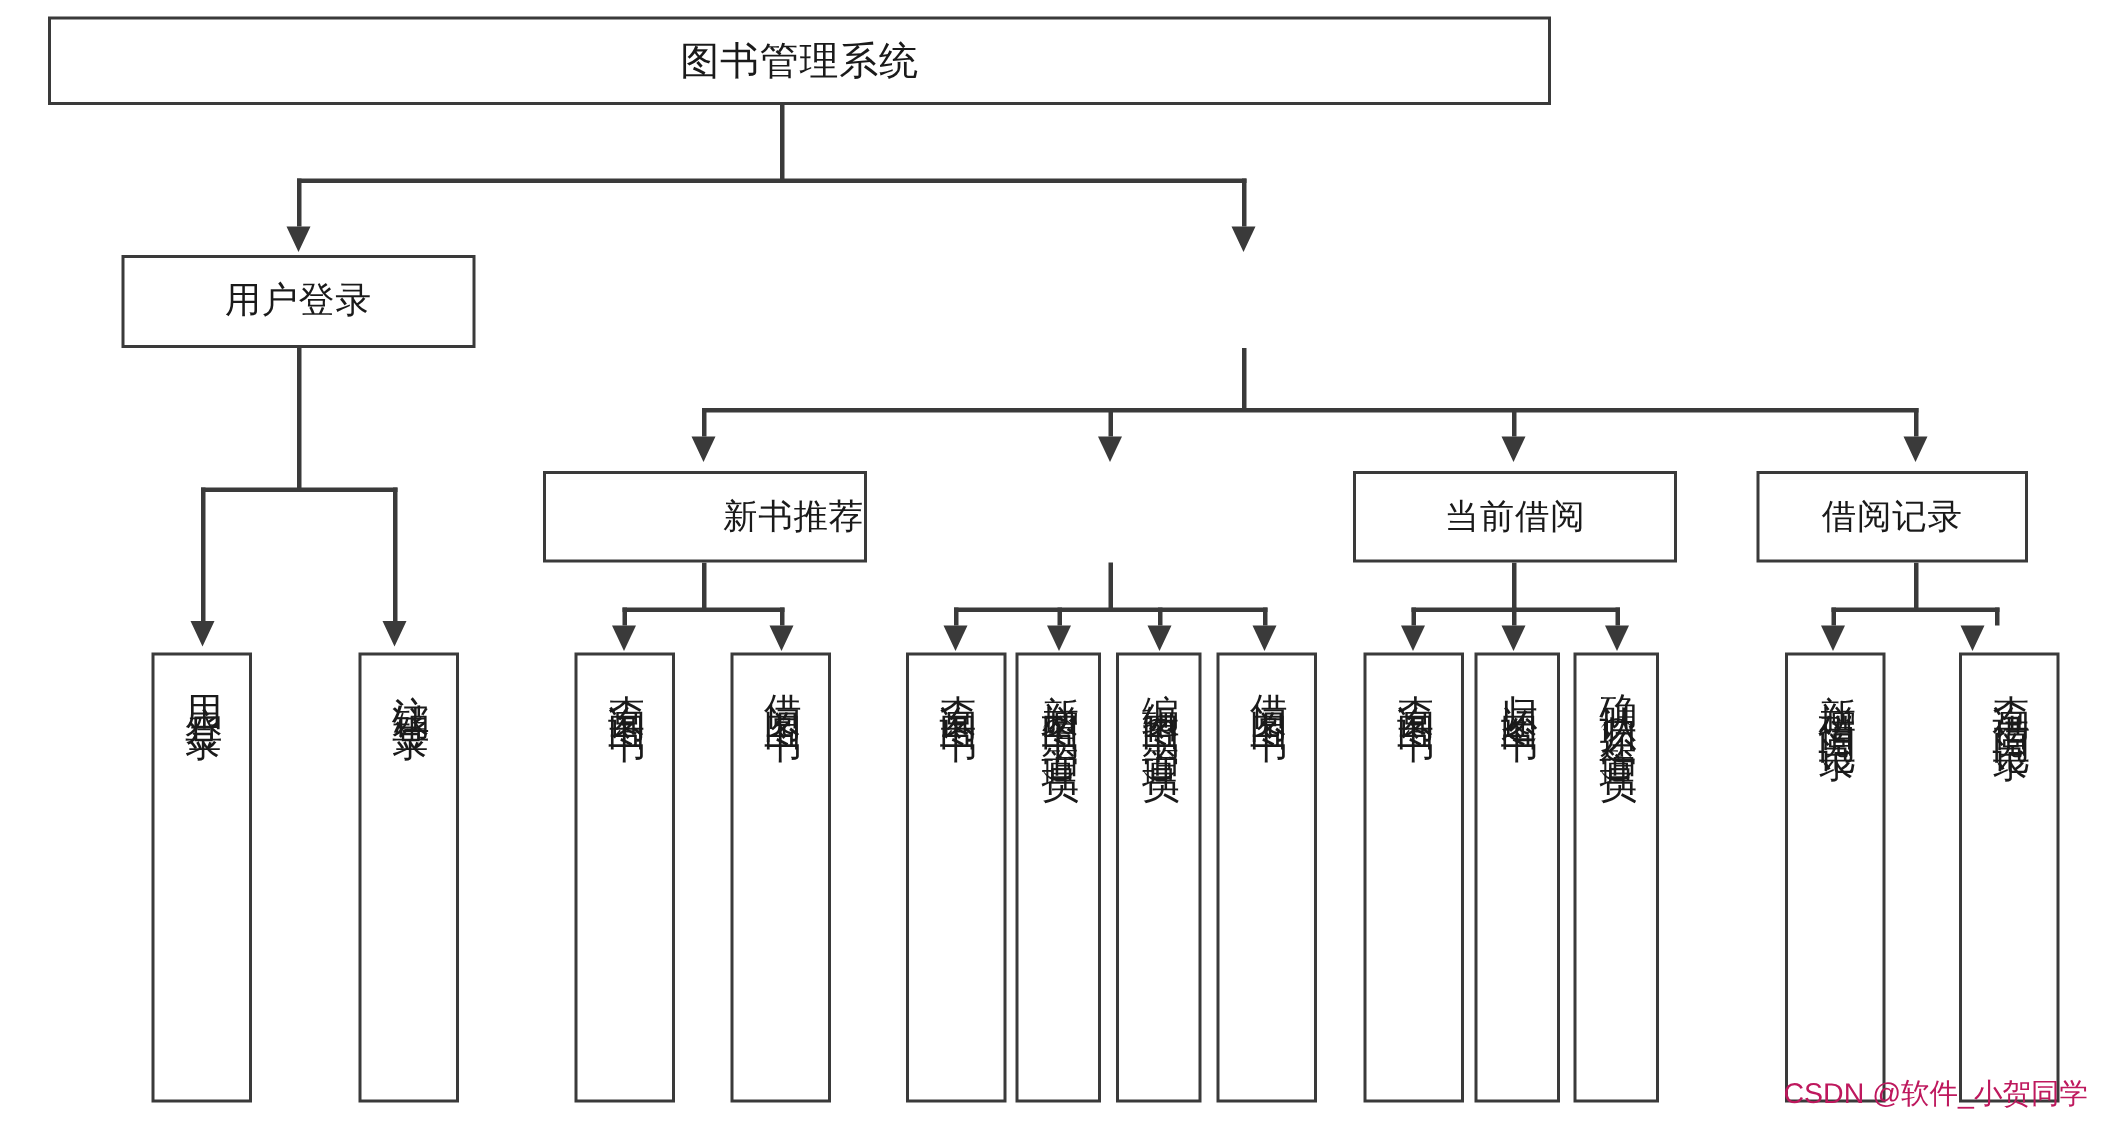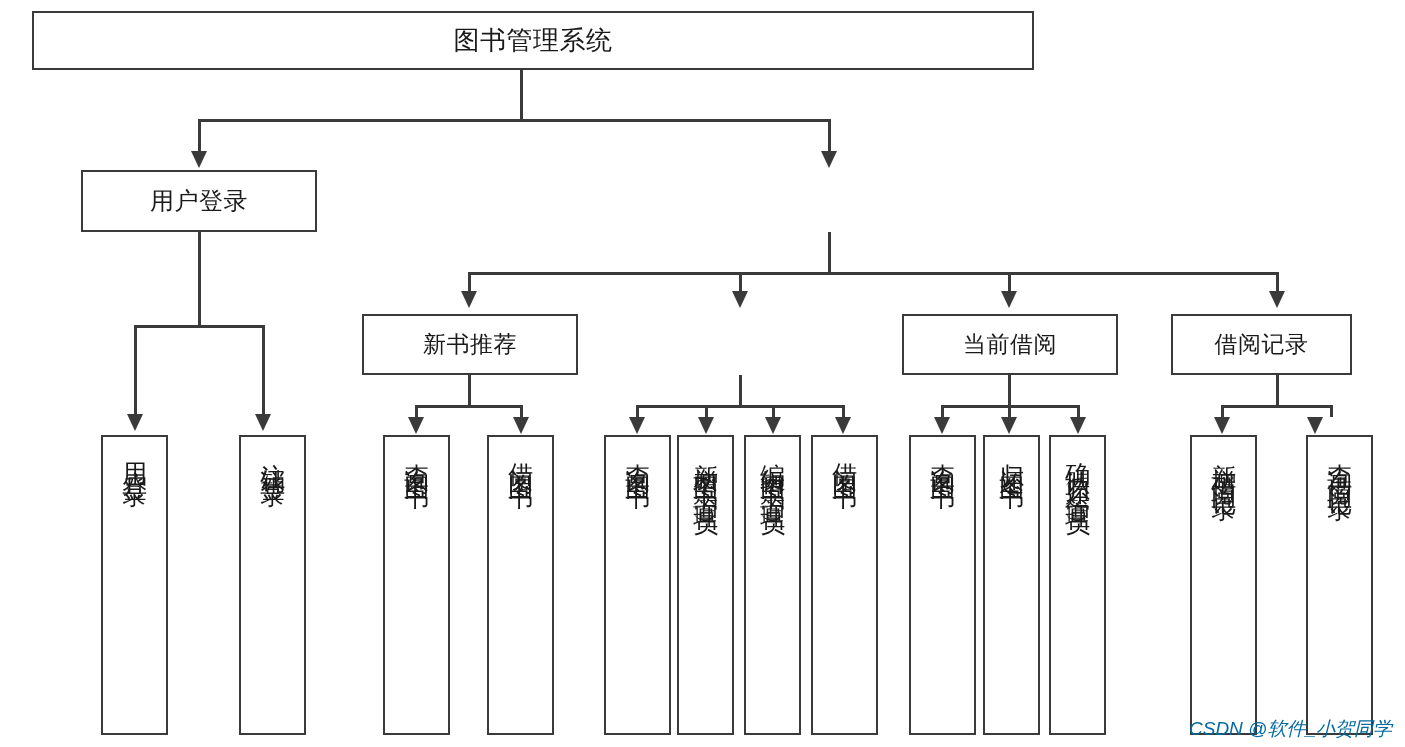--- a/index.html
+++ b/index.html
@@ -56,26 +56,25 @@
     width:0;height:0;
     border-left:8px solid transparent;
     border-right:8px solid transparent;
     border-top:17px solid #3a3a3a;
     z-index:2;
   }
 
   
   #watermark{
     position:absolute;
-    color:#0369a1;
+    color:#be185d;
     font-size:19px;
     white-space:nowrap;
     z-index:5;
     pointer-events:none;
-    font-style:italic;
   }
 </style>
 </head>
 <body>
 
 <div id="canvas">
 
   <div class="node root" style="left:32px;top:11px;width:1002px;height:59px;">
     <span class="lbl">图书管理系统</span>
   </div>
@@ -103,21 +102,21 @@
   <div class="ln hln" style="left:468px;top:272px;width:811px;height:3px;"></div>
   <div class="ln vln" style="left:468px;top:272px;width:3px;height:19px;"></div>
   <div class="ln vln" style="left:739px;top:272px;width:3px;height:19px;"></div>
   <div class="ln vln" style="left:1008px;top:272px;width:3px;height:19px;"></div>
   <div class="ln vln" style="left:1276px;top:272px;width:3px;height:19px;"></div>
   <div class="arw" style="left:461px;top:291px;"></div>
   <div class="arw" style="left:732px;top:291px;"></div>
   <div class="arw" style="left:1001px;top:291px;"></div>
   <div class="arw" style="left:1269px;top:291px;"></div>
 
-  <div class="node lvl3" style="left:362px;top:314px;width:216px;height:61px;">
+  <div class="node lvl3" style="left:362px;top:314px;width:216px;height:61px;justify-content:flex-end;">
     <span class="lbl">新书推荐</span>
   </div>
 
 
   <div class="node lvl3" style="left:902px;top:314px;width:216px;height:61px;">
     <span class="lbl">当前借阅</span>
   </div>
 
   <div class="node lvl3" style="left:1171px;top:314px;width:181px;height:61px;">
     <span class="lbl">借阅记录</span>

